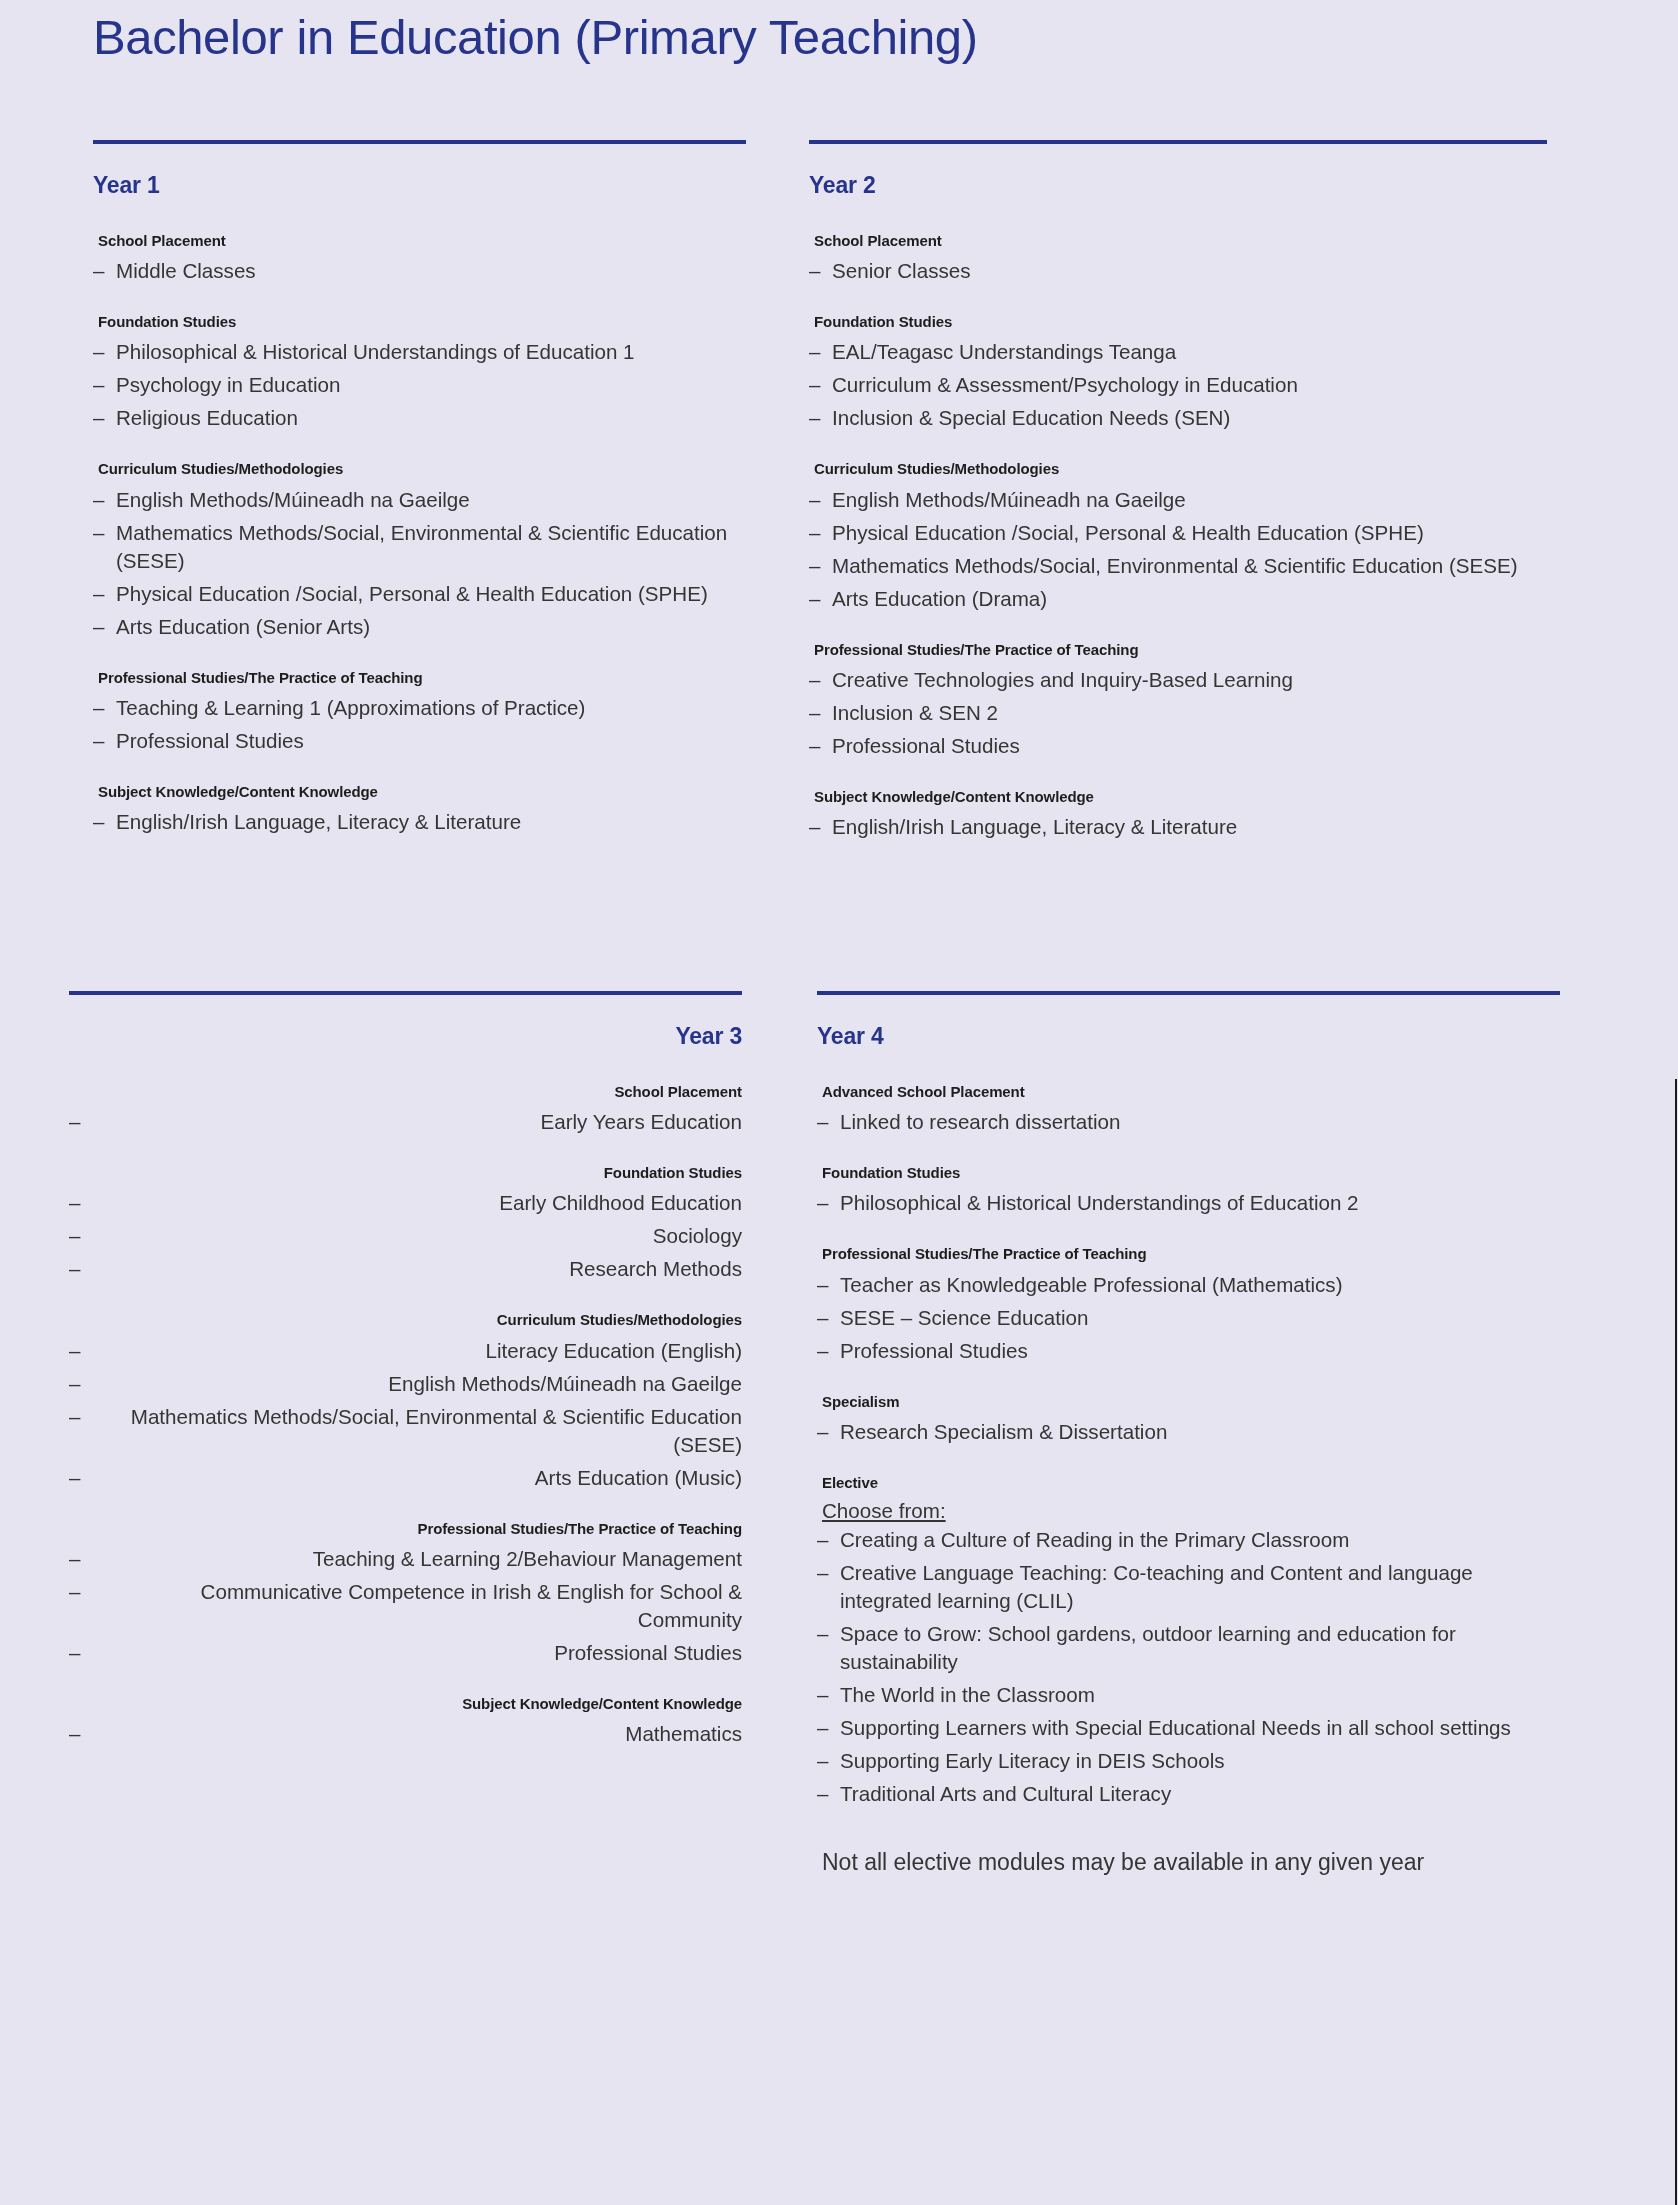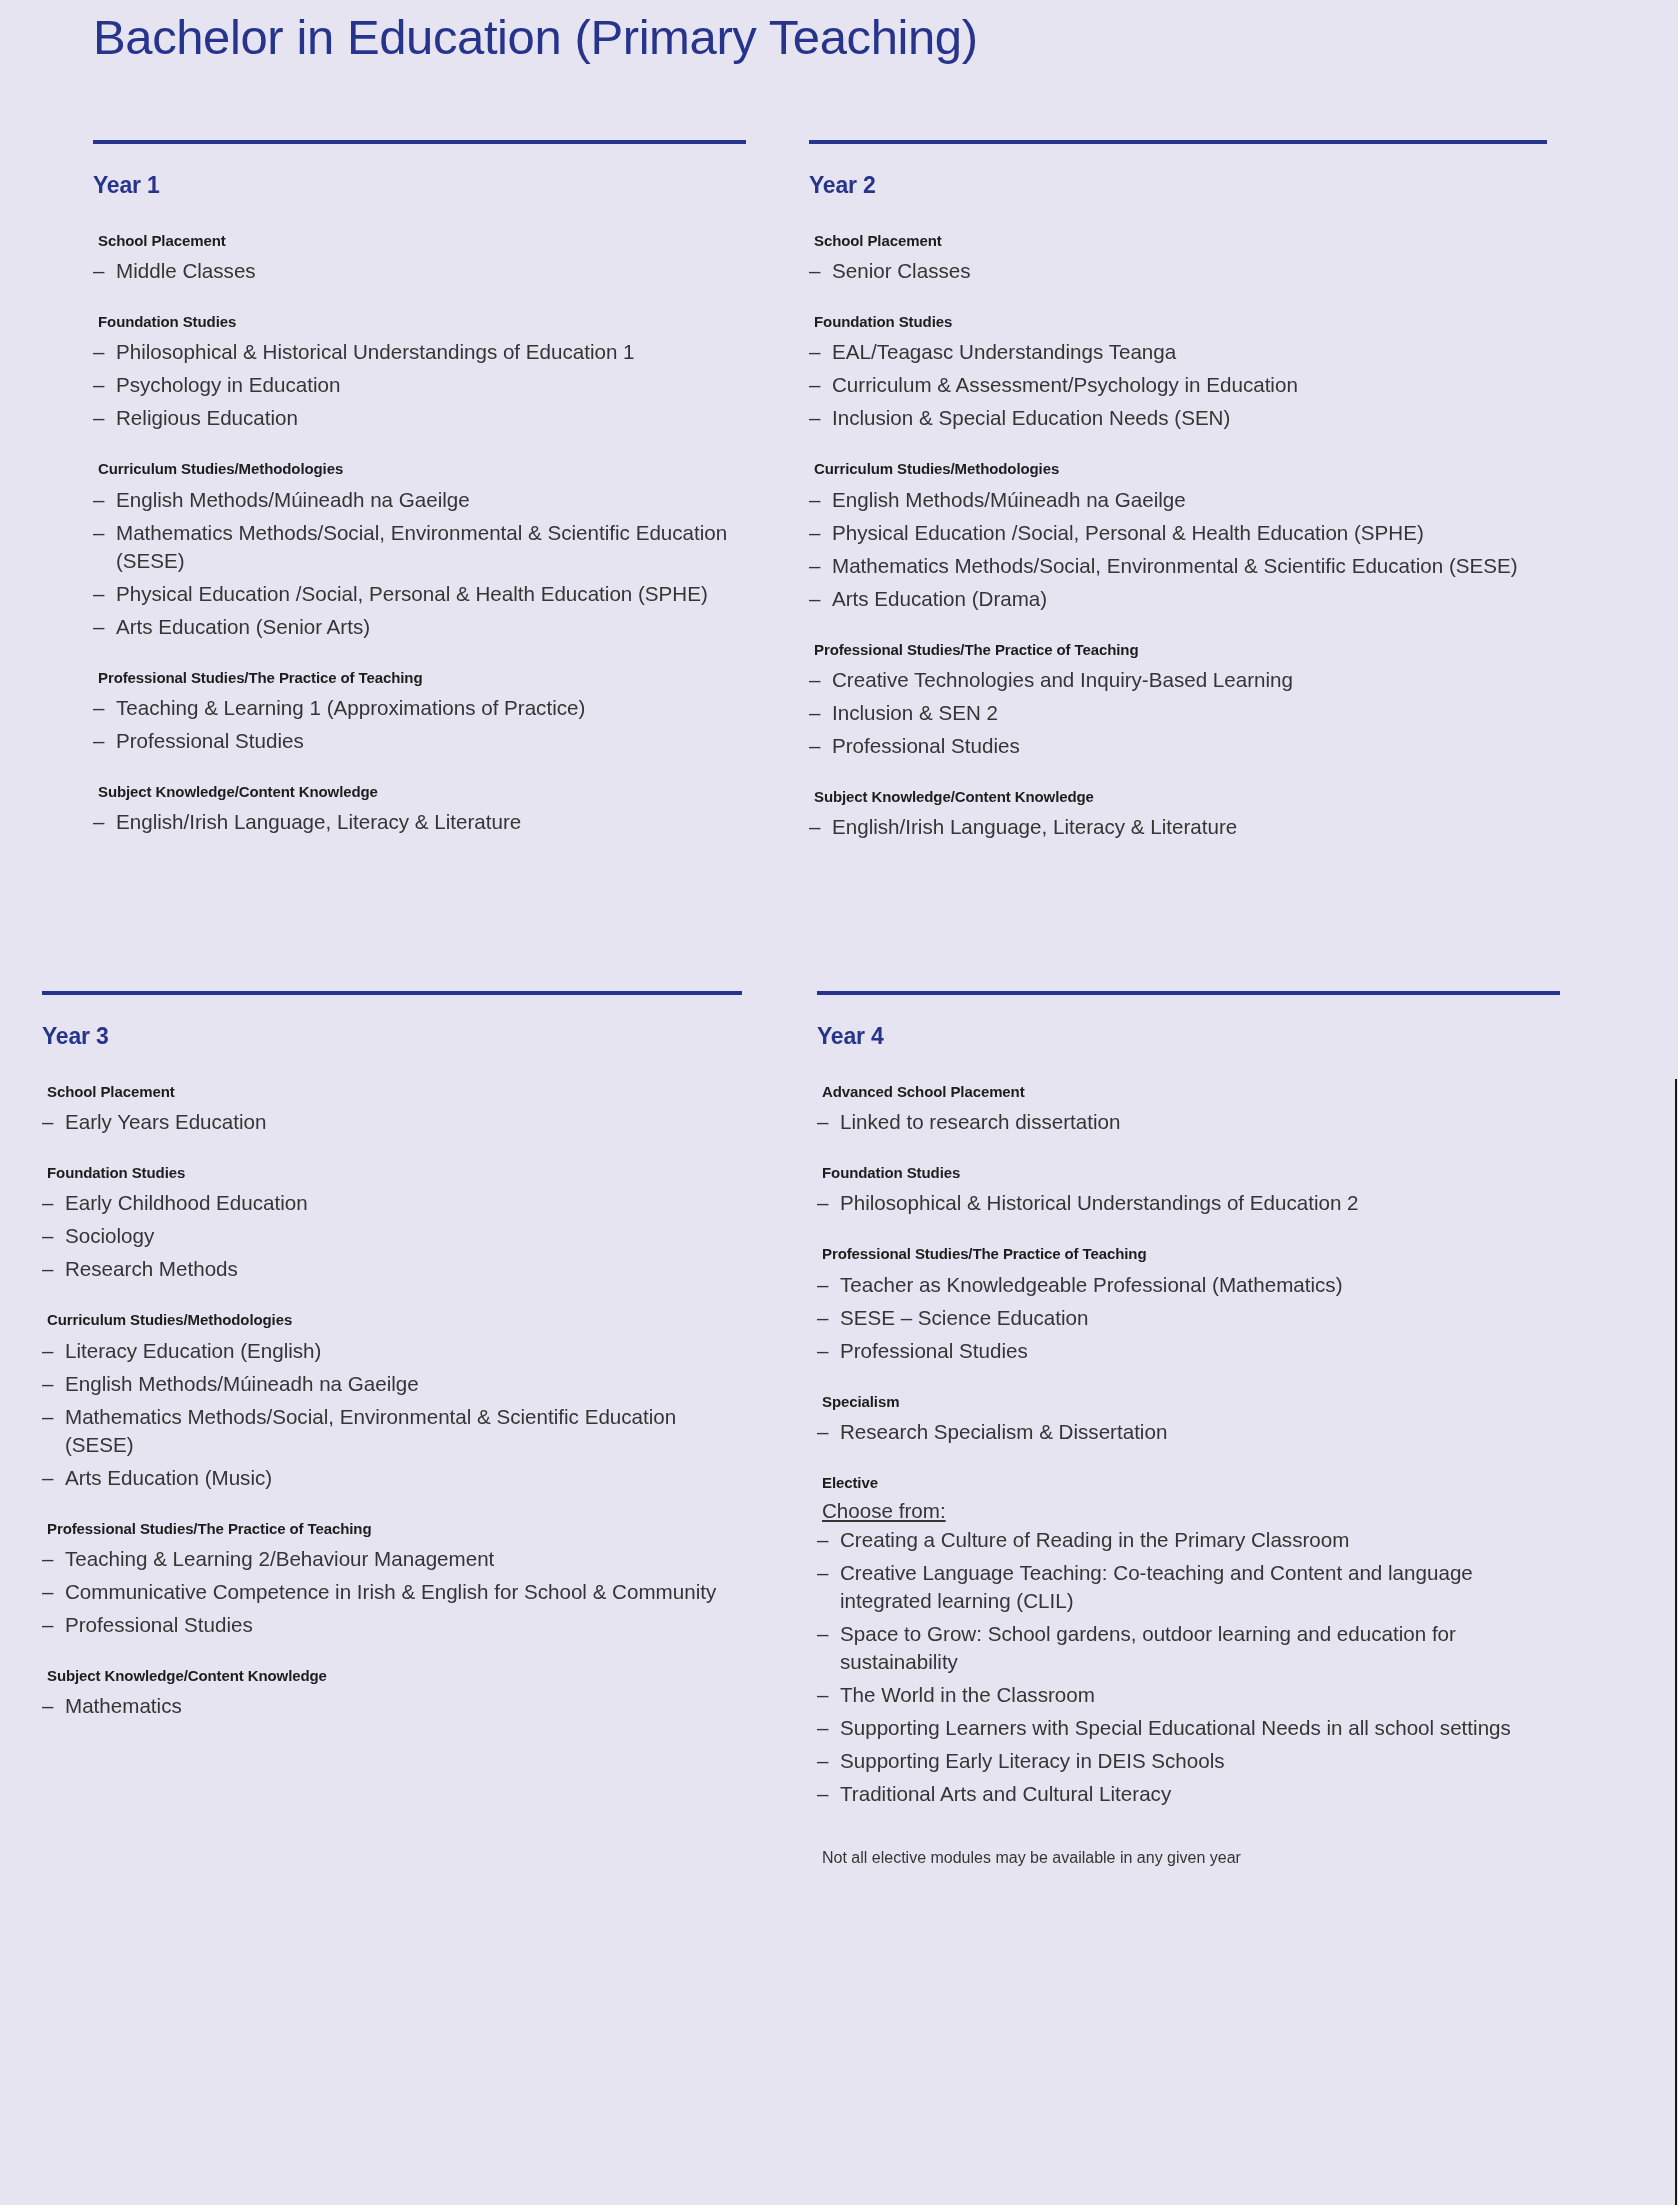--- a/index.html
+++ b/index.html
@@ -42,21 +42,21 @@
   }
   .grid-row.row-1 { padding-bottom: 33px; }
   .grid-row.row-2 { padding-top: 112px; }
 
   .year-col {
     box-sizing: border-box;
   }
   
   .col-y1 { width: 791px; padding-left: 93px; padding-right: 45px; }
   .col-y2 { width: 888px; padding-left: 18px; padding-right: 132px; }
-  .col-y3 { width: 791px; padding-left: 42px; padding-right: 49px; }
+  .col-y3 { width: 791px; padding-left: 69px; padding-right: 49px; text-align: right; }
   .col-y4 { width: 888px; padding-left: 26px; padding-right: 119px; }
 
   .year-rule {
     height: 0;
     border-top: 4.1px solid #27348b;
     margin-bottom: 28px;
   }
   .year-heading {
     font-size: 23px;
     font-weight: bold;
@@ -96,21 +96,21 @@
     padding-left: 23px;
     margin-bottom: 5px;
   }
   .module-item .dash {
     position: absolute;
     left: 0;
     top: 0;
     color: #353535;
   }
   .footnote {
-    font-size: 16px;
+    font-size: 23px;
     color: #353535;
     margin: 41px 0 0 5px;
   }
 
   
   .edge-line {
     position: absolute;
     right: 1.6px;
     top: 1079px;
     width: 2.5px;

